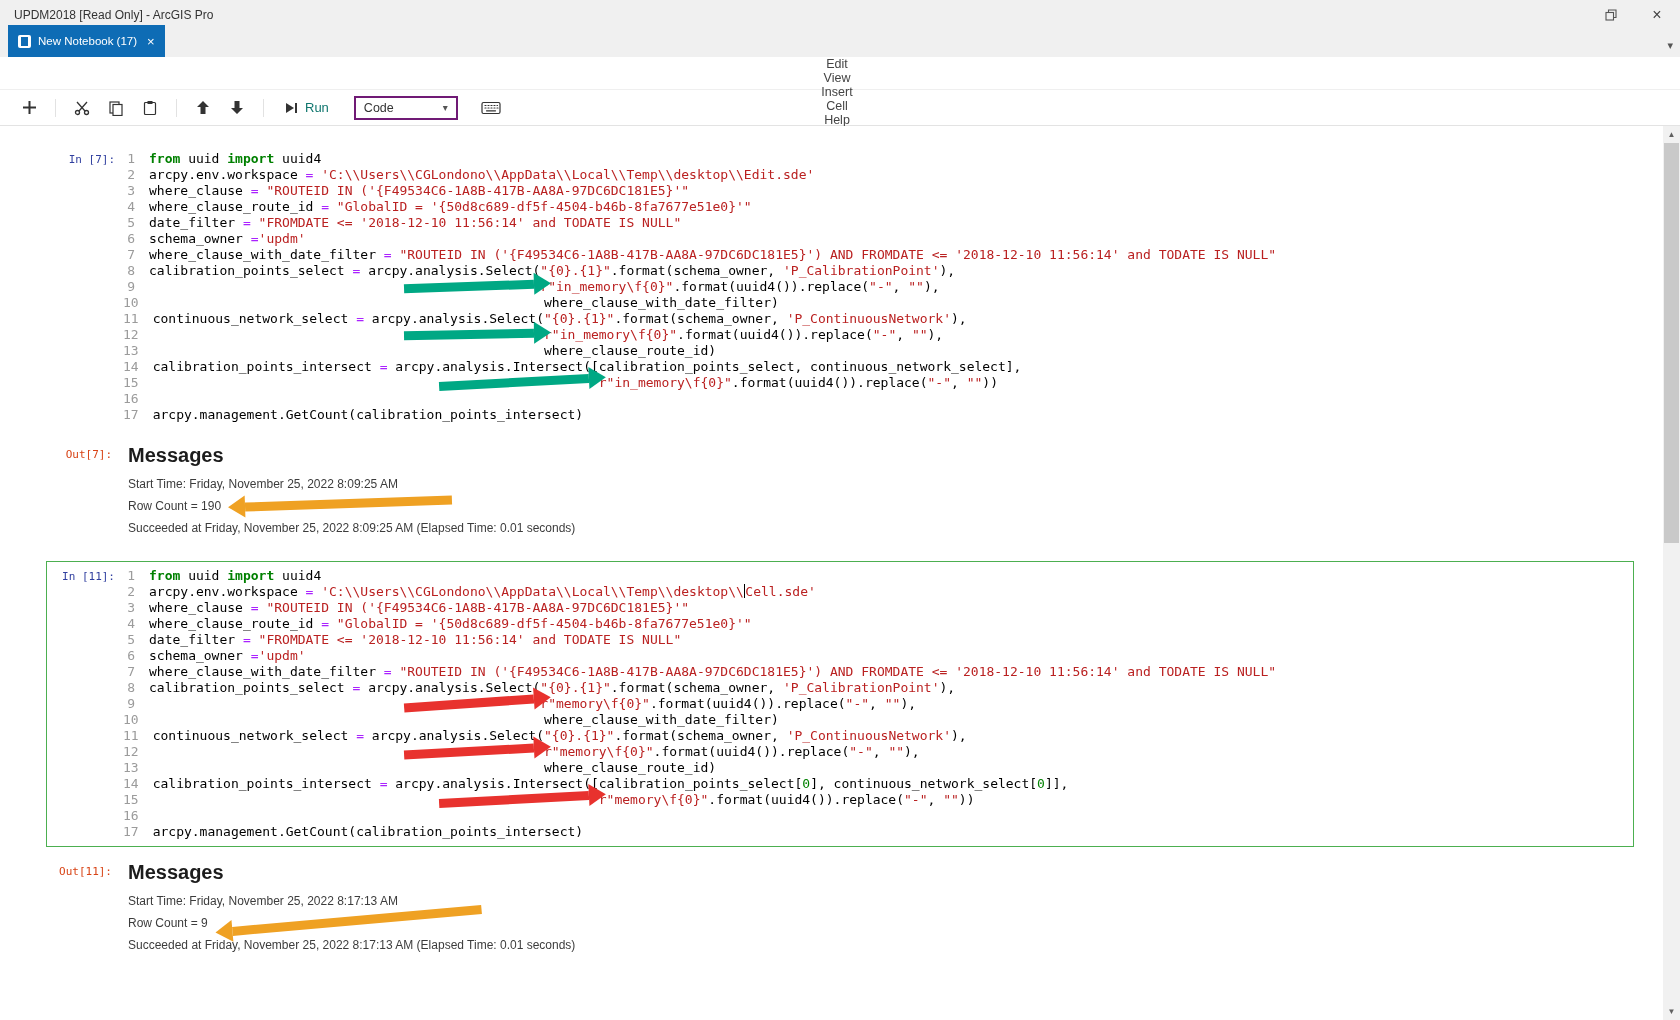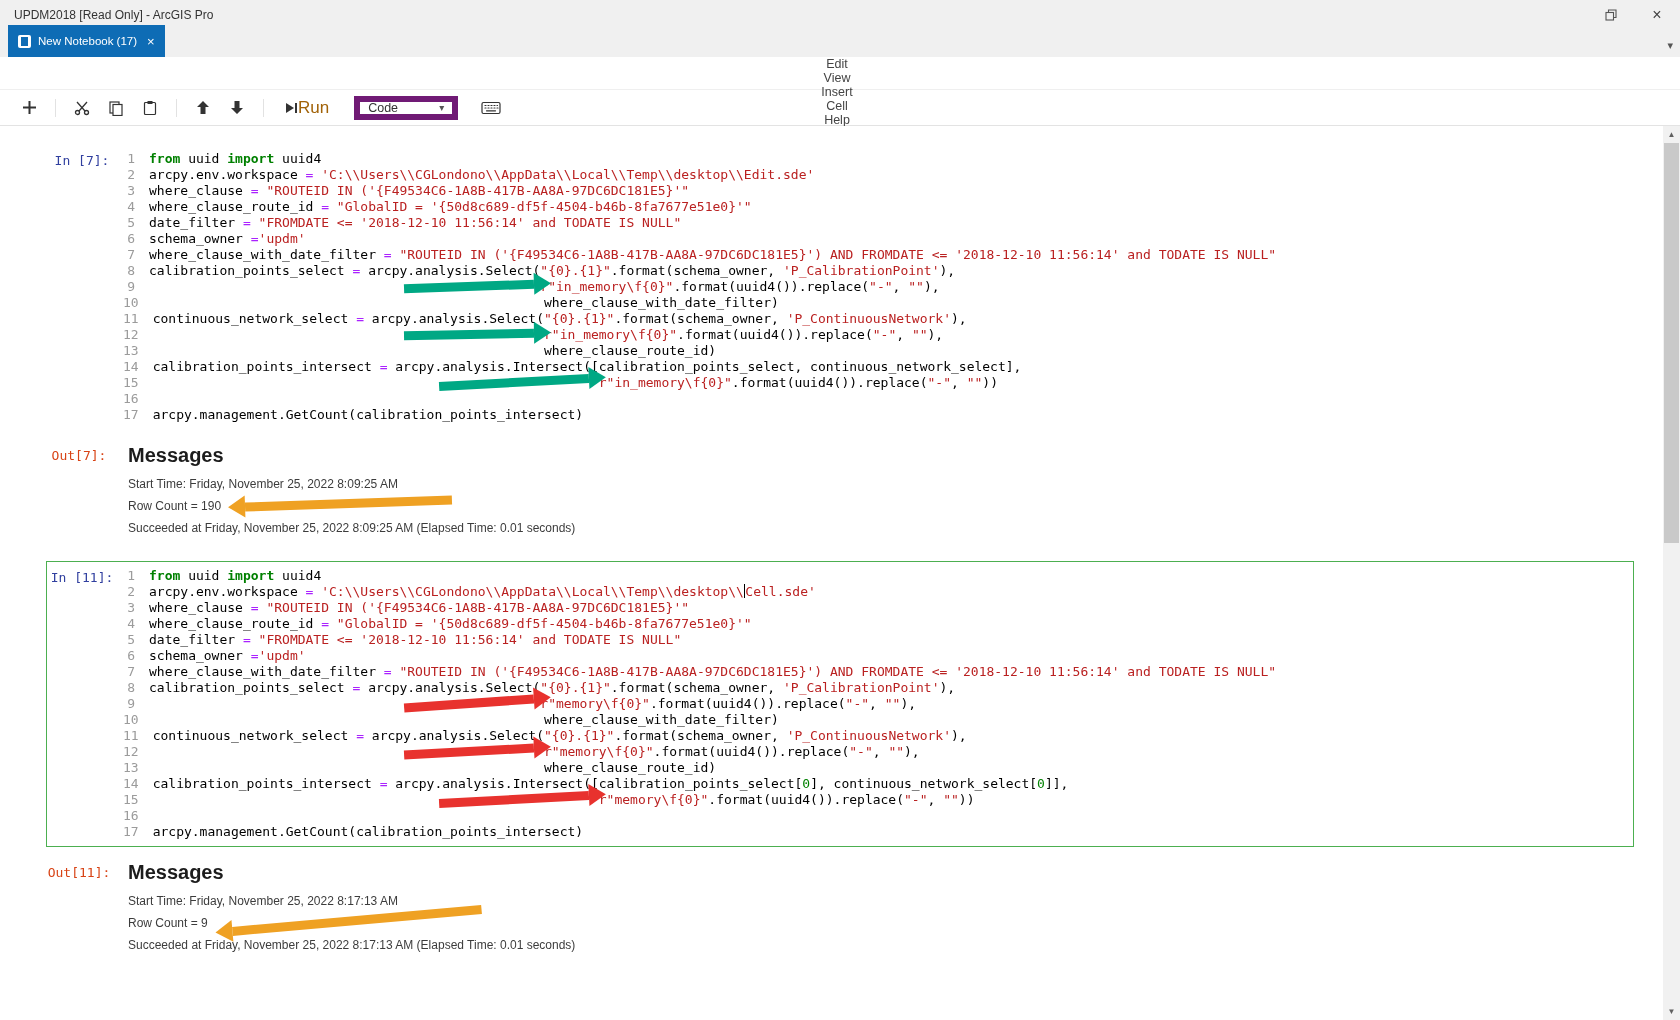--- a/index.html
+++ b/index.html
@@ -28,37 +28,37 @@
   .menu-item { margin-right: 26px; cursor: pointer; }
   .kernel { margin-left: auto; margin-right: 150px; display: flex; align-items: center; 
     color: #555; font-size: 12.5px; }
   .kernel-circle { width: 13px; height: 13px; border: 2px solid #767676; border-radius: 50%; }
 
   .toolbar { height: 36px; display: flex; align-items: center; padding-left: 14px; gap: 4px;
     background: #fff; border-bottom: 1px solid #e3e3e3; }
   .tbtn { min-width: 30px; height: 26px; display: flex; align-items: center; justify-content: center;
     cursor: pointer; border-radius: 2px; }
   .tsep { width: 1px; height: 18px; background: #e2e2e2; margin: 0 7px; }
-  .run-btn { display: flex; align-items: center; padding: 0 9px; height: 26px;
-    font-size: 17px; color: #a16207; cursor: pointer; }
-  .cell-type { width: 104px; height: 24px; border: 6px solid #701a75; background: #fff;
+  .run-btn { display: flex; align-items: center; gap: 7px; padding: 0 9px; height: 26px;
+    font-size: 13px; color: #0f766e; cursor: pointer; }
+  .cell-type { width: 104px; height: 24px; border: 2px solid #701a75; background: #fff;
     display: flex; align-items: center; justify-content: space-between; padding: 0 8px;
     font-size: 12.5px; color: #333; margin-left: 12px; cursor: pointer; }
   .cell-type .chev { font-size: 10px; color: #555; }
   .kb-btn { margin-left: 14px; }
 
   
   .notebook { position: relative; height: 894px; background: #fff; overflow: hidden;
     padding: 18px 46px 0 46px; }
   .cell { margin-bottom: 18px; }
   .input-area { border: 1.5px solid transparent; padding: 2px; margin-bottom: 12px; }
   .cell.selected .input-area { border-color: var(--cell-selected); }
   .nb-row { display: flex; }
-  .prompt { flex: 0 0 74px; text-align: center; padding: 6px 8px 0 0;
-    font-family: "DejaVu Sans Mono", monospace; font-size: 13px; white-space: nowrap; }
+  .prompt { flex: 0 0 74px; text-align: right; padding: 6px 8px 0 0;
+    font-family: "DejaVu Sans Mono", monospace; font-size: 11px; white-space: nowrap; }
   .prompt.in  { color: var(--in-prompt); }
   .prompt.out { color: var(--out-prompt); }
 
   .code-box { position: relative; flex: 1; padding: 4px 0;
     font-family: "DejaVu Sans Mono", monospace; font-size: 13px; line-height: 16px; color: #000; }
   .cl { display: flex; min-height: 16px; }
   .ln { flex: 0 0 26px; text-align: right; padding-right: 14px; color: #9b9b9b; user-select: none; }
   .ct { white-space: pre; }
   .tok-k { color: var(--tok-k); font-weight: bold; }
   .tok-s { color: var(--tok-s); }

